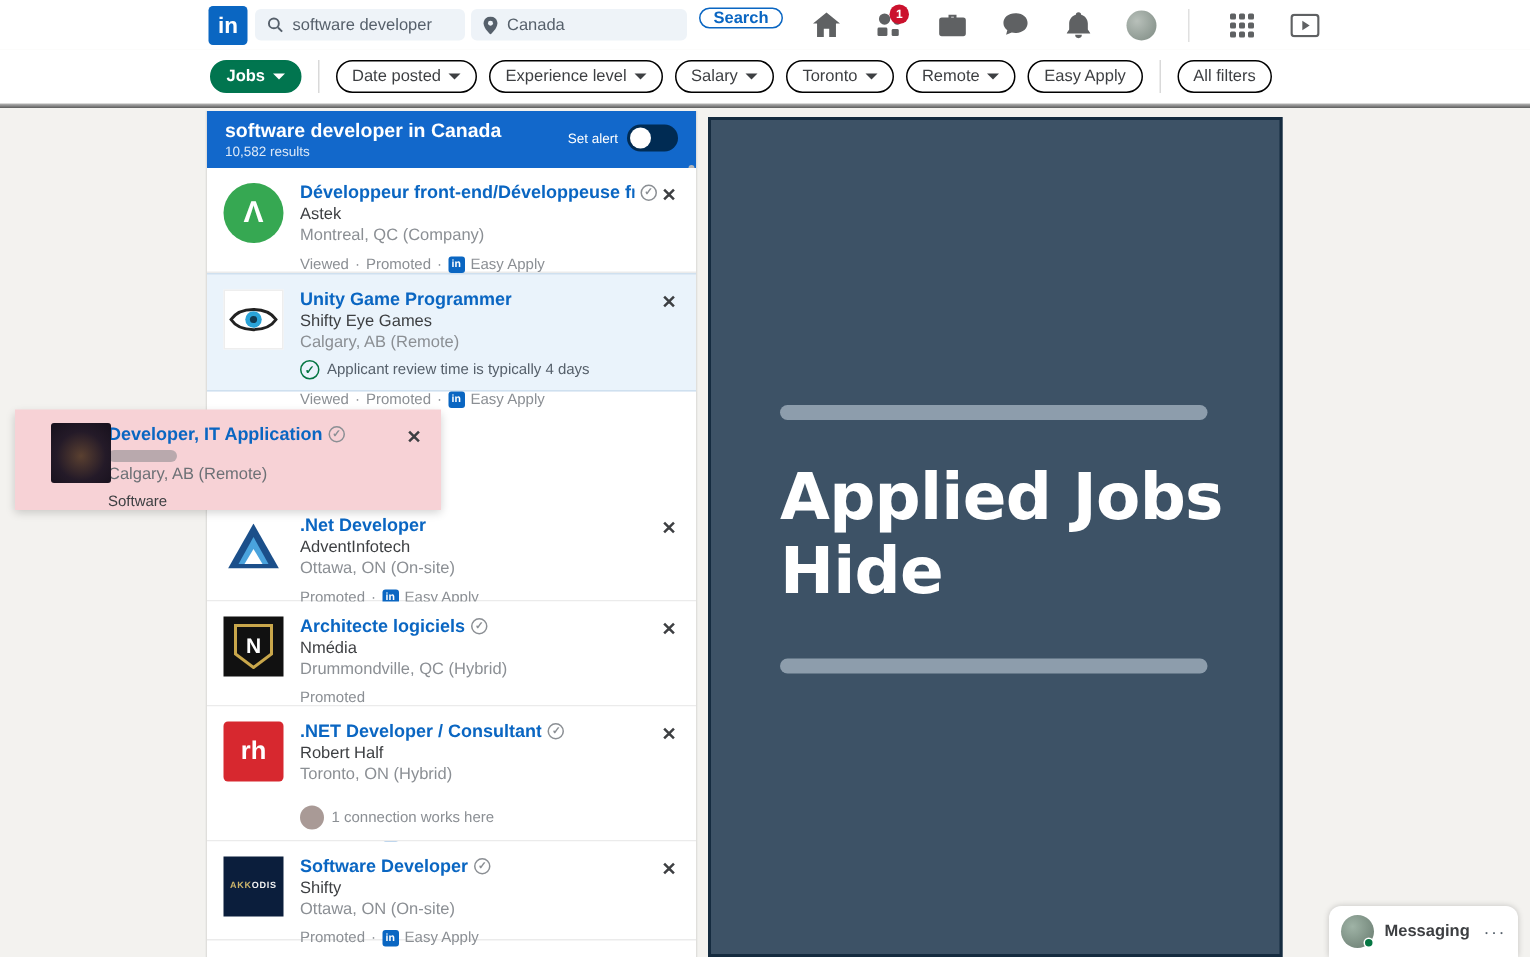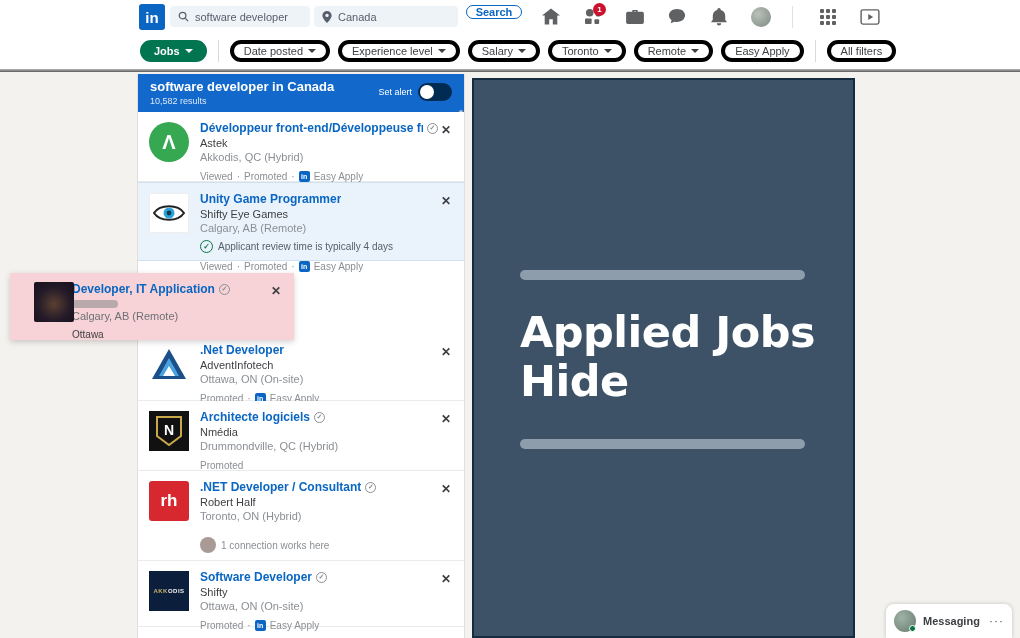--- a/index.html
+++ b/index.html
@@ -27,21 +27,21 @@
            align-items:center; justify-content:center; padding:0 2px; }
   .avatar-sm { width:20px; height:20px; border-radius:50%;
                background:radial-gradient(circle at 35% 35%, #b8c0ba, #7d8a82); }
   .nav-divider { width:1px; height:22px; background:#e0e0e0; margin:0 14px 0 10px; }
   .dots9 { display:grid; grid-template-columns:repeat(3,4px); grid-template-rows:repeat(3,4px); gap:2px; }
   .dots9 i { width:4px; height:4px; background:#5f6163; border-radius:1px; }
 
   
   .filterbar { position:absolute; top:33px; left:0; width:1020px; height:36px; background:#fff;
                display:flex; align-items:center; padding-left:140px; gap:8px; }
-  .pill { height:22px; border:4px solid #000000; border-radius:12px; background:#fff; color:#3d3f42;
+  .pill { height:22px; border:1px solid #000000; border-radius:12px; background:#fff; color:#3d3f42;
           font-size:11px; display:flex; align-items:center; gap:5px; padding:0 10px; white-space:nowrap; }
   .pill.green { background:#01754f; border-color:#01754f; color:#fff; font-weight:bold; }
   .caret { width:0; height:0; border-left:4px solid transparent; border-right:4px solid transparent;
            border-top:4px solid currentColor; display:inline-block; }
   .vsep { width:1px; height:22px; background:#d9d9d9; margin:0 3px; }
   .dark-line { position:absolute; top:69px; left:0; width:1020px; height:3px;
                background:linear-gradient(#b9b9b9,#5c5c5c); }
 
   
   .content { position:absolute; top:72px; left:0; width:1020px; height:566px; background:#f3f2ef; }
@@ -252,21 +252,21 @@
       </div>
       <div class="scroll-thumb"></div>
 
       <div class="job-card" style="height:70px;">
         <div class="logo logo-astek">Λ</div>
         <div class="jtitle">
             <span class="txt">Développeur front-end/Développeuse front-end</span>
           <span class="vbadge">✓</span>
           </div>
         <div class="jcompany">Astek</div>
-        <div class="jloc">Akkodis, QC (Hybrid)</div>
+        <div class="jloc">Montreal, QC (Company)</div>
         <div class="jfooter">
           <span>Viewed</span>
             <span>·</span>
           <span>Promoted</span>
             <span>·</span>
           <span class="in-mini">in</span>
           <span>Easy Apply</span>
         </div>
         <div class="dismiss">✕</div>
       </div>
@@ -384,21 +384,21 @@
     </div>
 
     <div class="applied-card">
       <div class="logo"></div>
       <div class="jtitle">
           <span class="txt">Developer, IT Application</span>
         <span class="vbadge">✓</span>
         </div>
       <div class="blur-bar"></div>
       <div class="jloc">Calgary, AB (Remote)</div>
-      <div class="applied-status">Ottawa</div>
+      <div class="applied-status">Software</div>
       <div class="dismiss">✕</div>
     </div>
 
     <div class="promo-panel">
       <div class="promo-bar top"></div>
       <div class="promo-text">
         <div>Applied Jobs</div>
         <div>Hide</div>
       </div>
       <div class="promo-bar bottom"></div>

